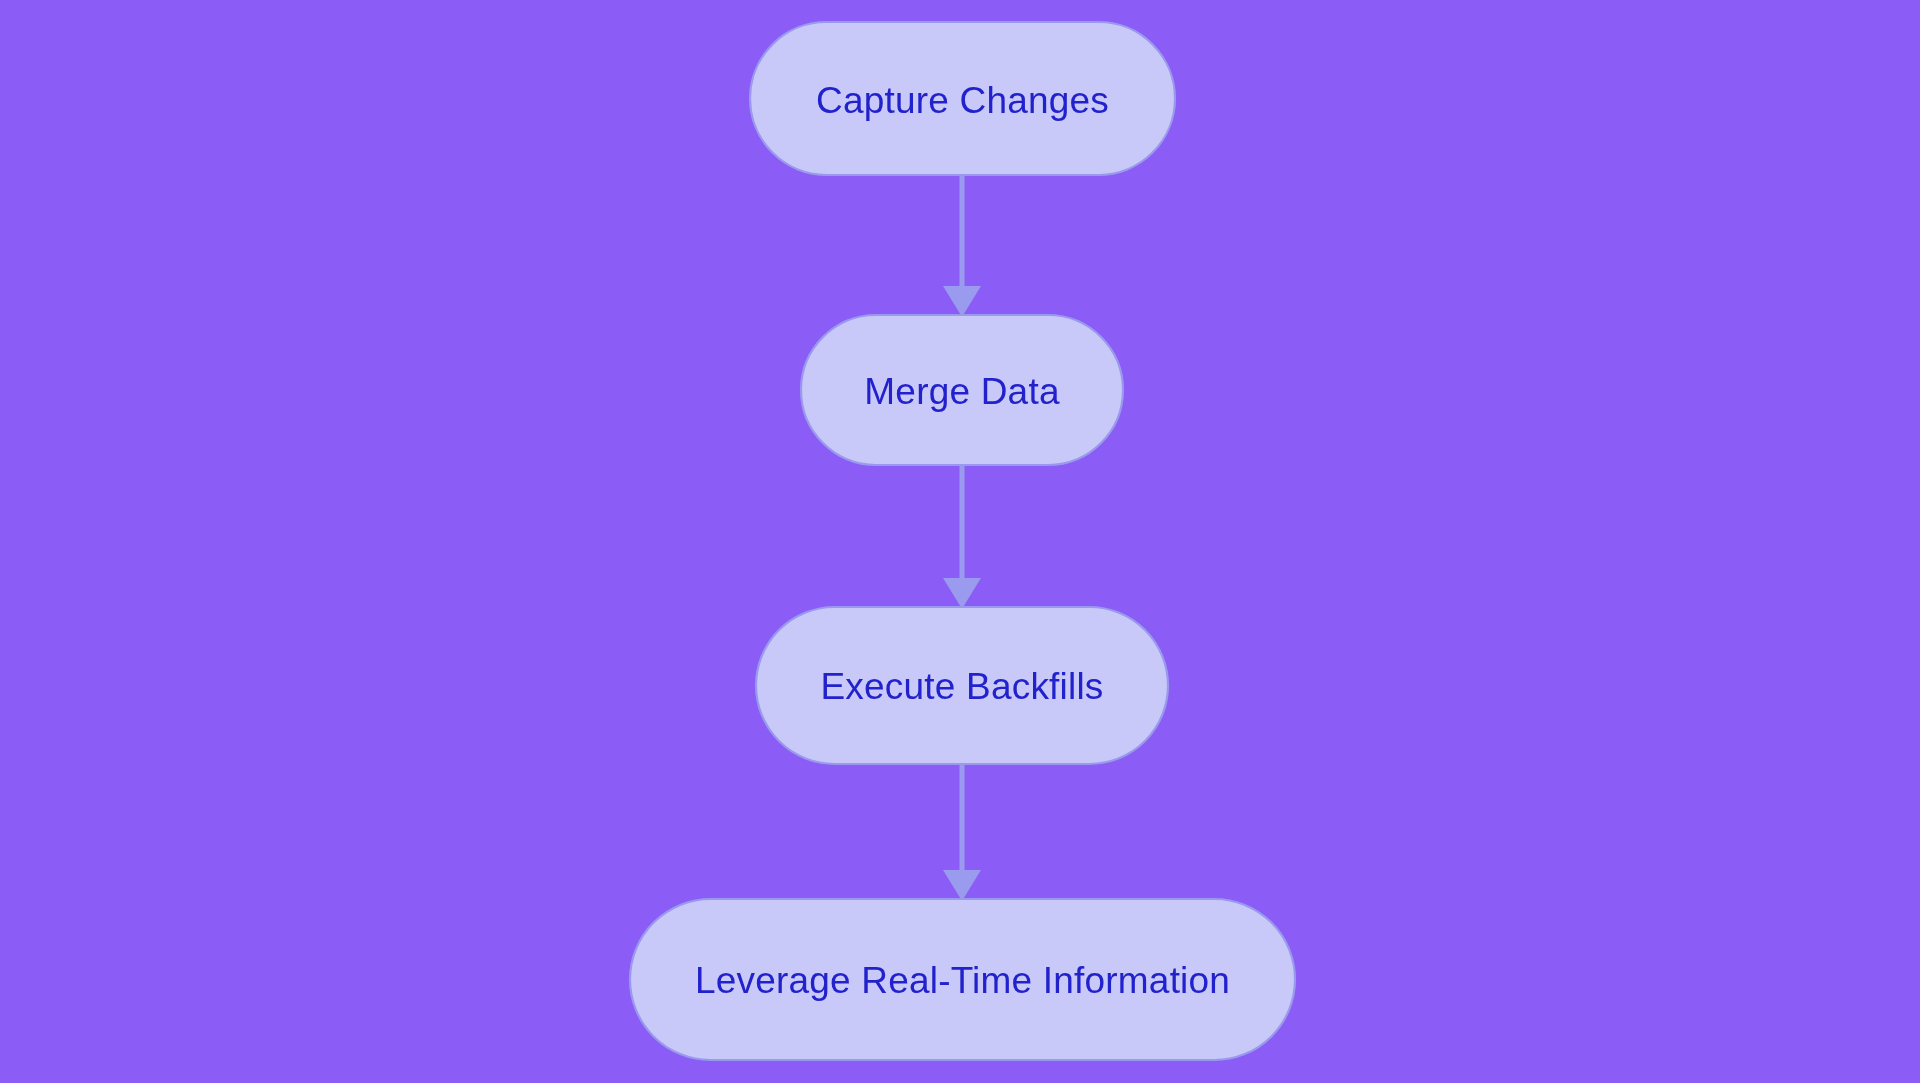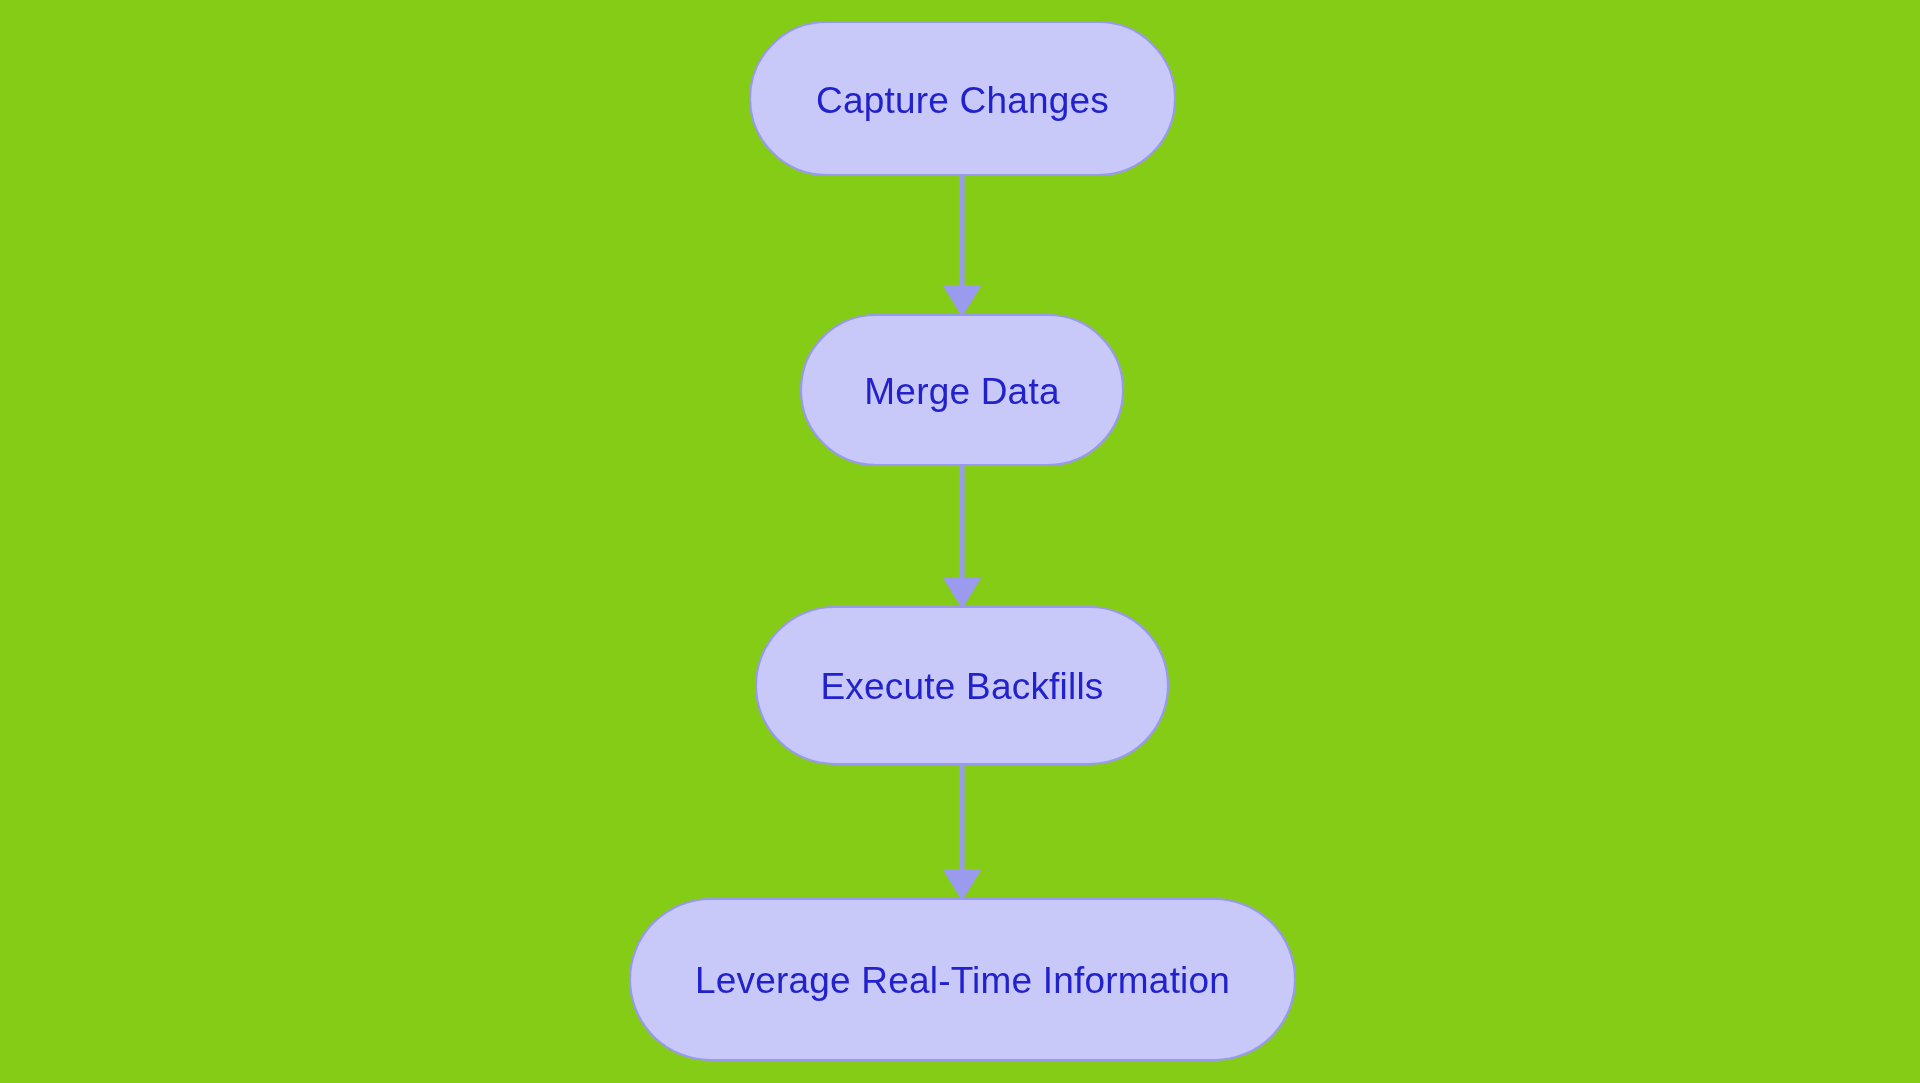--- a/index.html
+++ b/index.html
@@ -7,21 +7,21 @@
     padding: 0;
     background: #ffffff;
   }
   body {
     font-family: "Liberation Sans", sans-serif;
   }
   #canvas {
     position: relative;
     width: 1920px;
     height: 1083px;
-    background: #84cc16;
+    background: #8b5cf6;
     overflow: hidden;
   }
   .flow-svg {
     position: absolute;
     left: 0;
     top: 0;
     width: 1920px;
     height: 1083px;
   }
   .node-shape {

